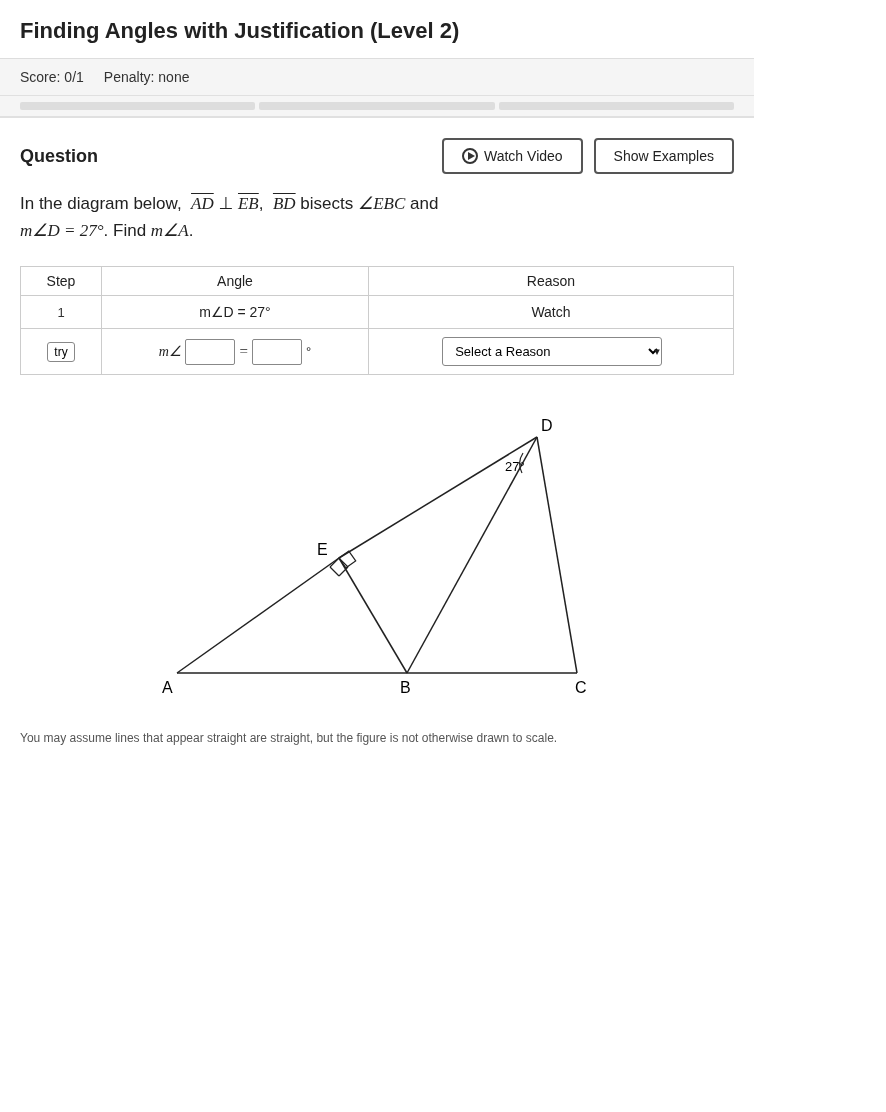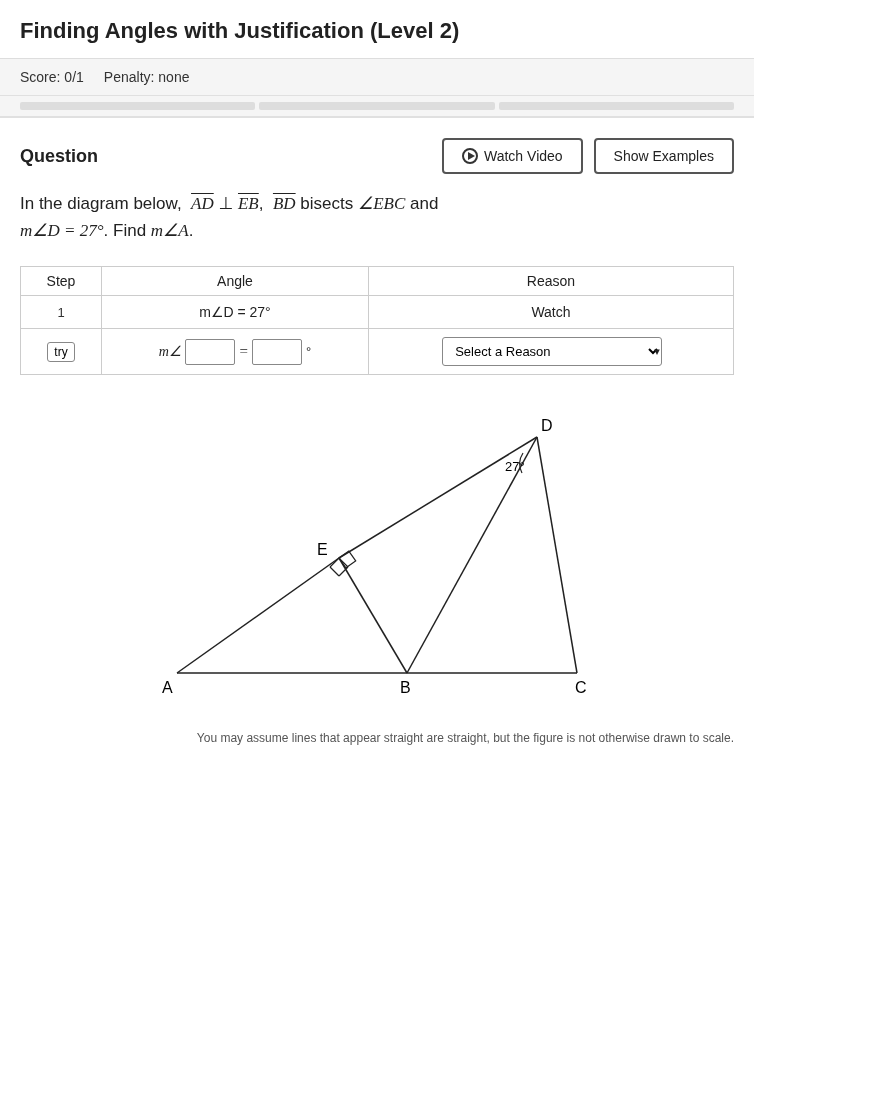--- a/index.html
+++ b/index.html
@@ -225,21 +225,21 @@
       margin: 10px 0 16px 0;
     }
     .diagram-svg {
       width: 520px;
       height: 320px;
     }
     .footnote {
       font-family: Arial, sans-serif;
       font-size: 12px;
       color: #555;
-      text-align: right;
+      text-align: left;
       margin-top: 2px;
     }
   </style>
 </head>
 <body>
 
 <div class="page-container">
 
   <div class="title-bar">
     <span class="title-text">Finding Angles with Justification (Level 2)</span>

